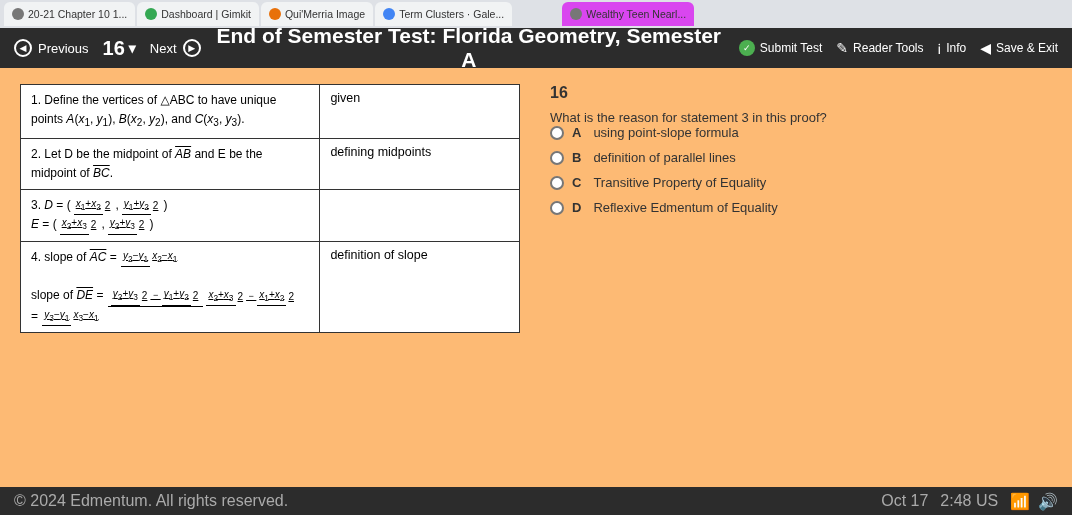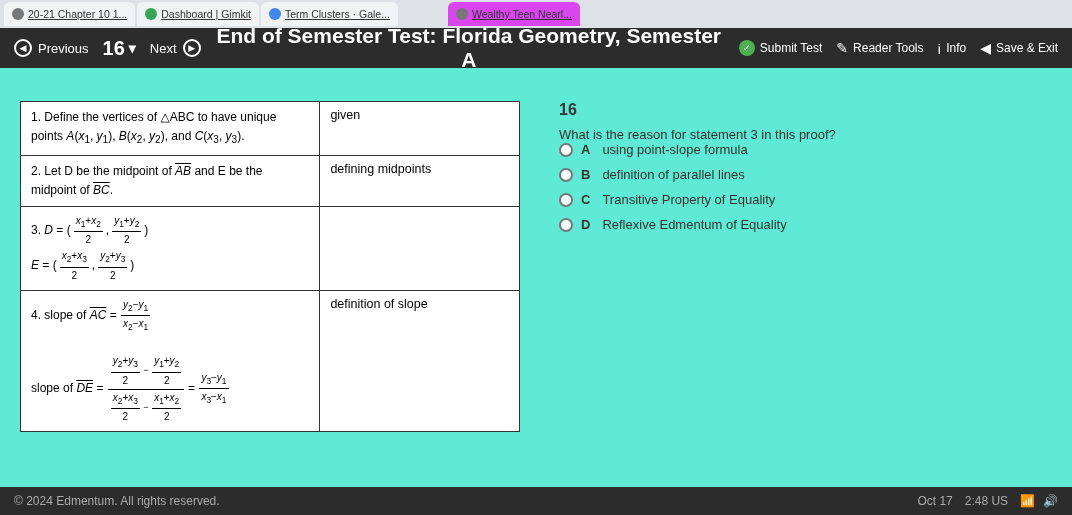--- a/index.html
+++ b/index.html
@@ -15,21 +15,20 @@
     
     .tab-bar {
       display: flex;
       align-items: center;
       background: #dee1e6;
       height: 28px;
       padding: 0 4px;
       gap: 2px;
       font-size: 11px;
       color: #333;
-      text-decoration: underline;
     }
     .tab-item {
       display: flex;
       align-items: center;
       background: #f1f3f4;
       border-radius: 6px 6px 0 0;
       padding: 2px 8px;
       height: 24px;
       white-space: nowrap;
       overflow: hidden;
@@ -124,26 +123,26 @@
       background: #4caf50;
       display: flex;
       align-items: center;
       justify-content: center;
       font-size: 9px;
       color: #fff;
     }
 
     
     .main-content {
-      background: #5eead4;
-      padding: 33px 20px;
+      background: #fdba74;
+      padding: 16px 20px;
       height: calc(515px - 28px - 40px - 28px);
       overflow-y: auto;
       display: flex;
-      gap: 29px;
+      gap: 20px;
     }
 
     .proof-table-container {
       flex: 0 0 500px;
     }
 
     .proof-table {
       width: 100%;
       border-collapse: collapse;
       background: #fff;
@@ -206,40 +205,40 @@
 
     
     .footer {
       background: #2c2c2c;
       height: 28px;
       display: flex;
       align-items: center;
       justify-content: space-between;
       padding: 0 14px;
       color: #aaa;
-      font-size: 12px;
+      font-size: 16px;
     }
     .footer-right {
       display: flex;
       align-items: center;
       gap: 12px;
     }
     .footer-icons {
       display: flex;
       align-items: center;
       gap: 8px;
     }
 
     .fraction {
       display: inline-flex;
-      flex-direction: column;
       align-items: center;
       font-size: 10px;
       vertical-align: middle;
       margin: 0 1px;
+      text-decoration: underline;
     }
     .fraction .num { border-bottom: 1px solid #000; padding: 0 2px; }
     .fraction .den { padding: 0 2px; }
 
     .overline {
       text-decoration: overline;
     }
 
     .statement-text {
       font-size: 12px;
@@ -250,20 +249,24 @@
 <body>
 
 <div class="tab-bar">
   <div class="tab-item">
     <span class="tab-icon gray"></span>
     <span>20-21 Chapter 10 1...</span>
   </div>
   <div class="tab-item">
     <span class="tab-icon green"></span>
     <span>Dashboard | Gimkit</span>
+  </div>
+  <div class="tab-item">
+    <span class="tab-icon orange"></span>
+    <span>Qui'Merria Image</span>
   </div>
   <div class="tab-item">
     <span class="tab-icon blue"></span>
     <span>Term Clusters · Gale...</span>
   </div>
   <div class="tab-item active">
     <span class="tab-icon gray"></span>
     <span>Wealthy Teen Nearl...</span>
   </div>
 </div>

